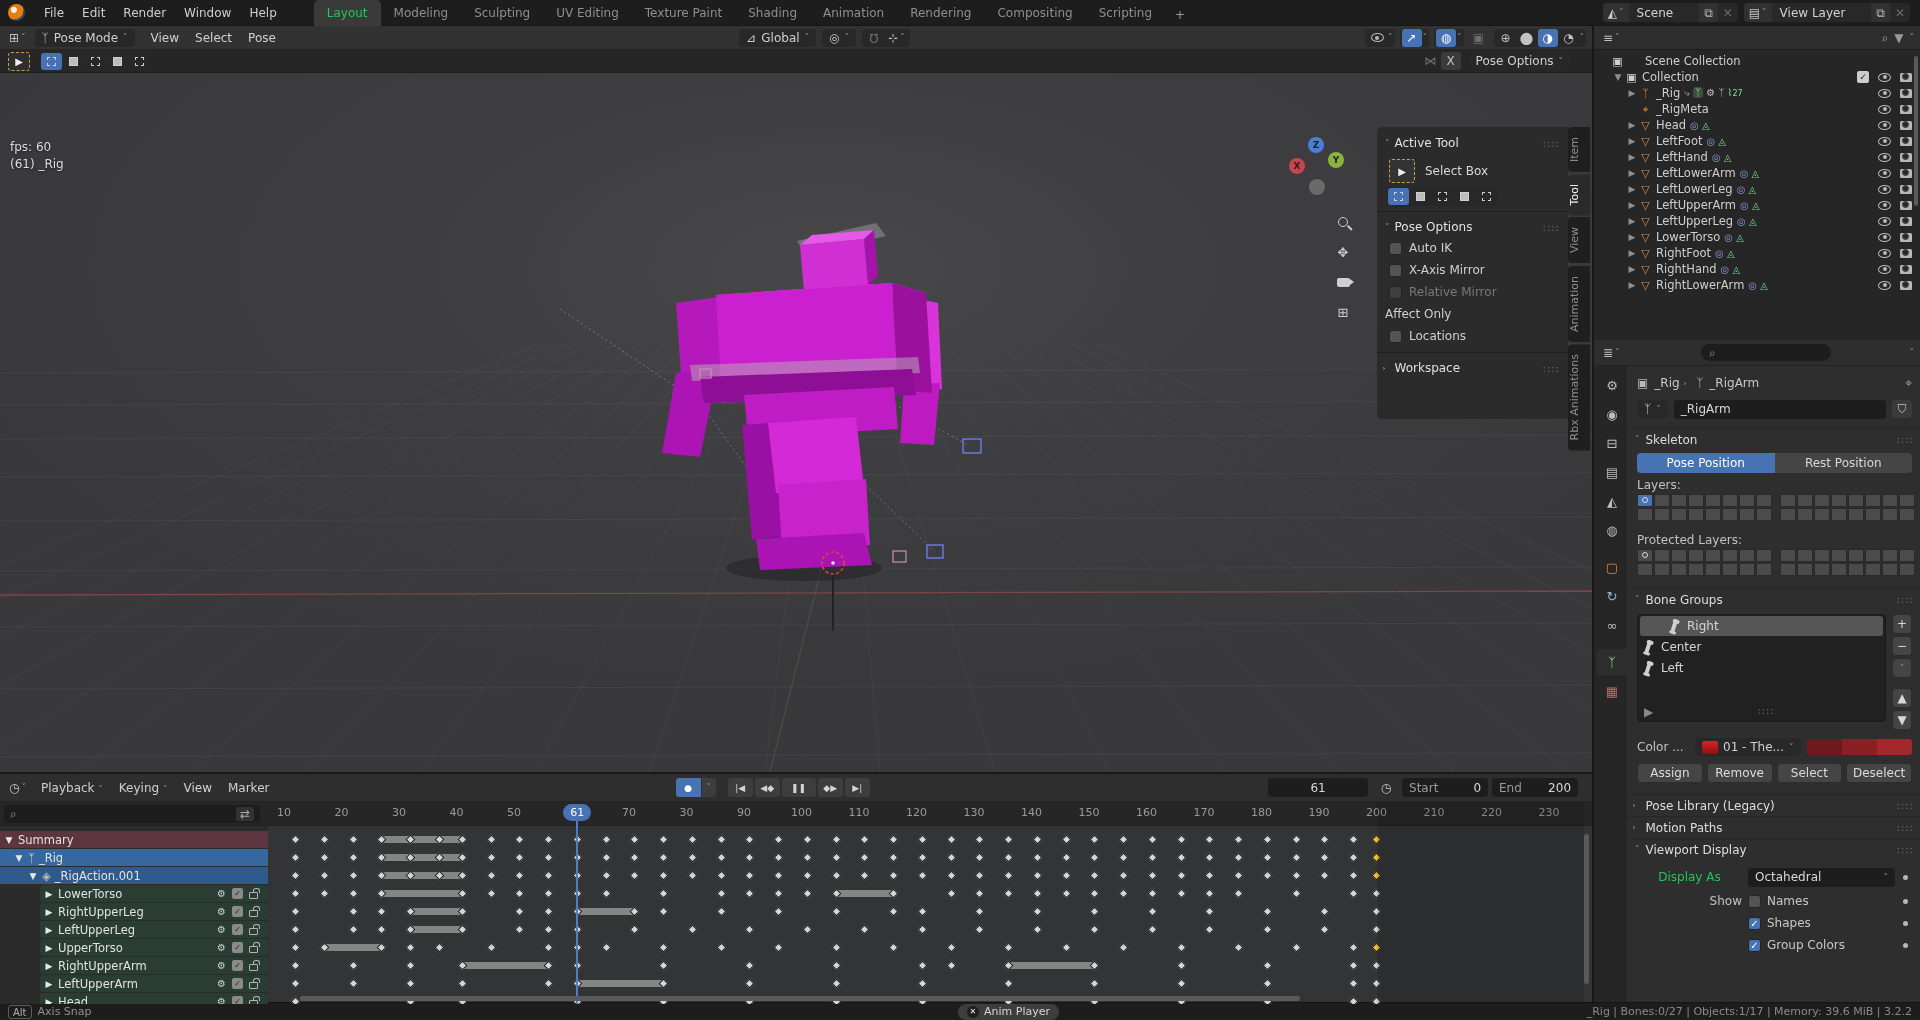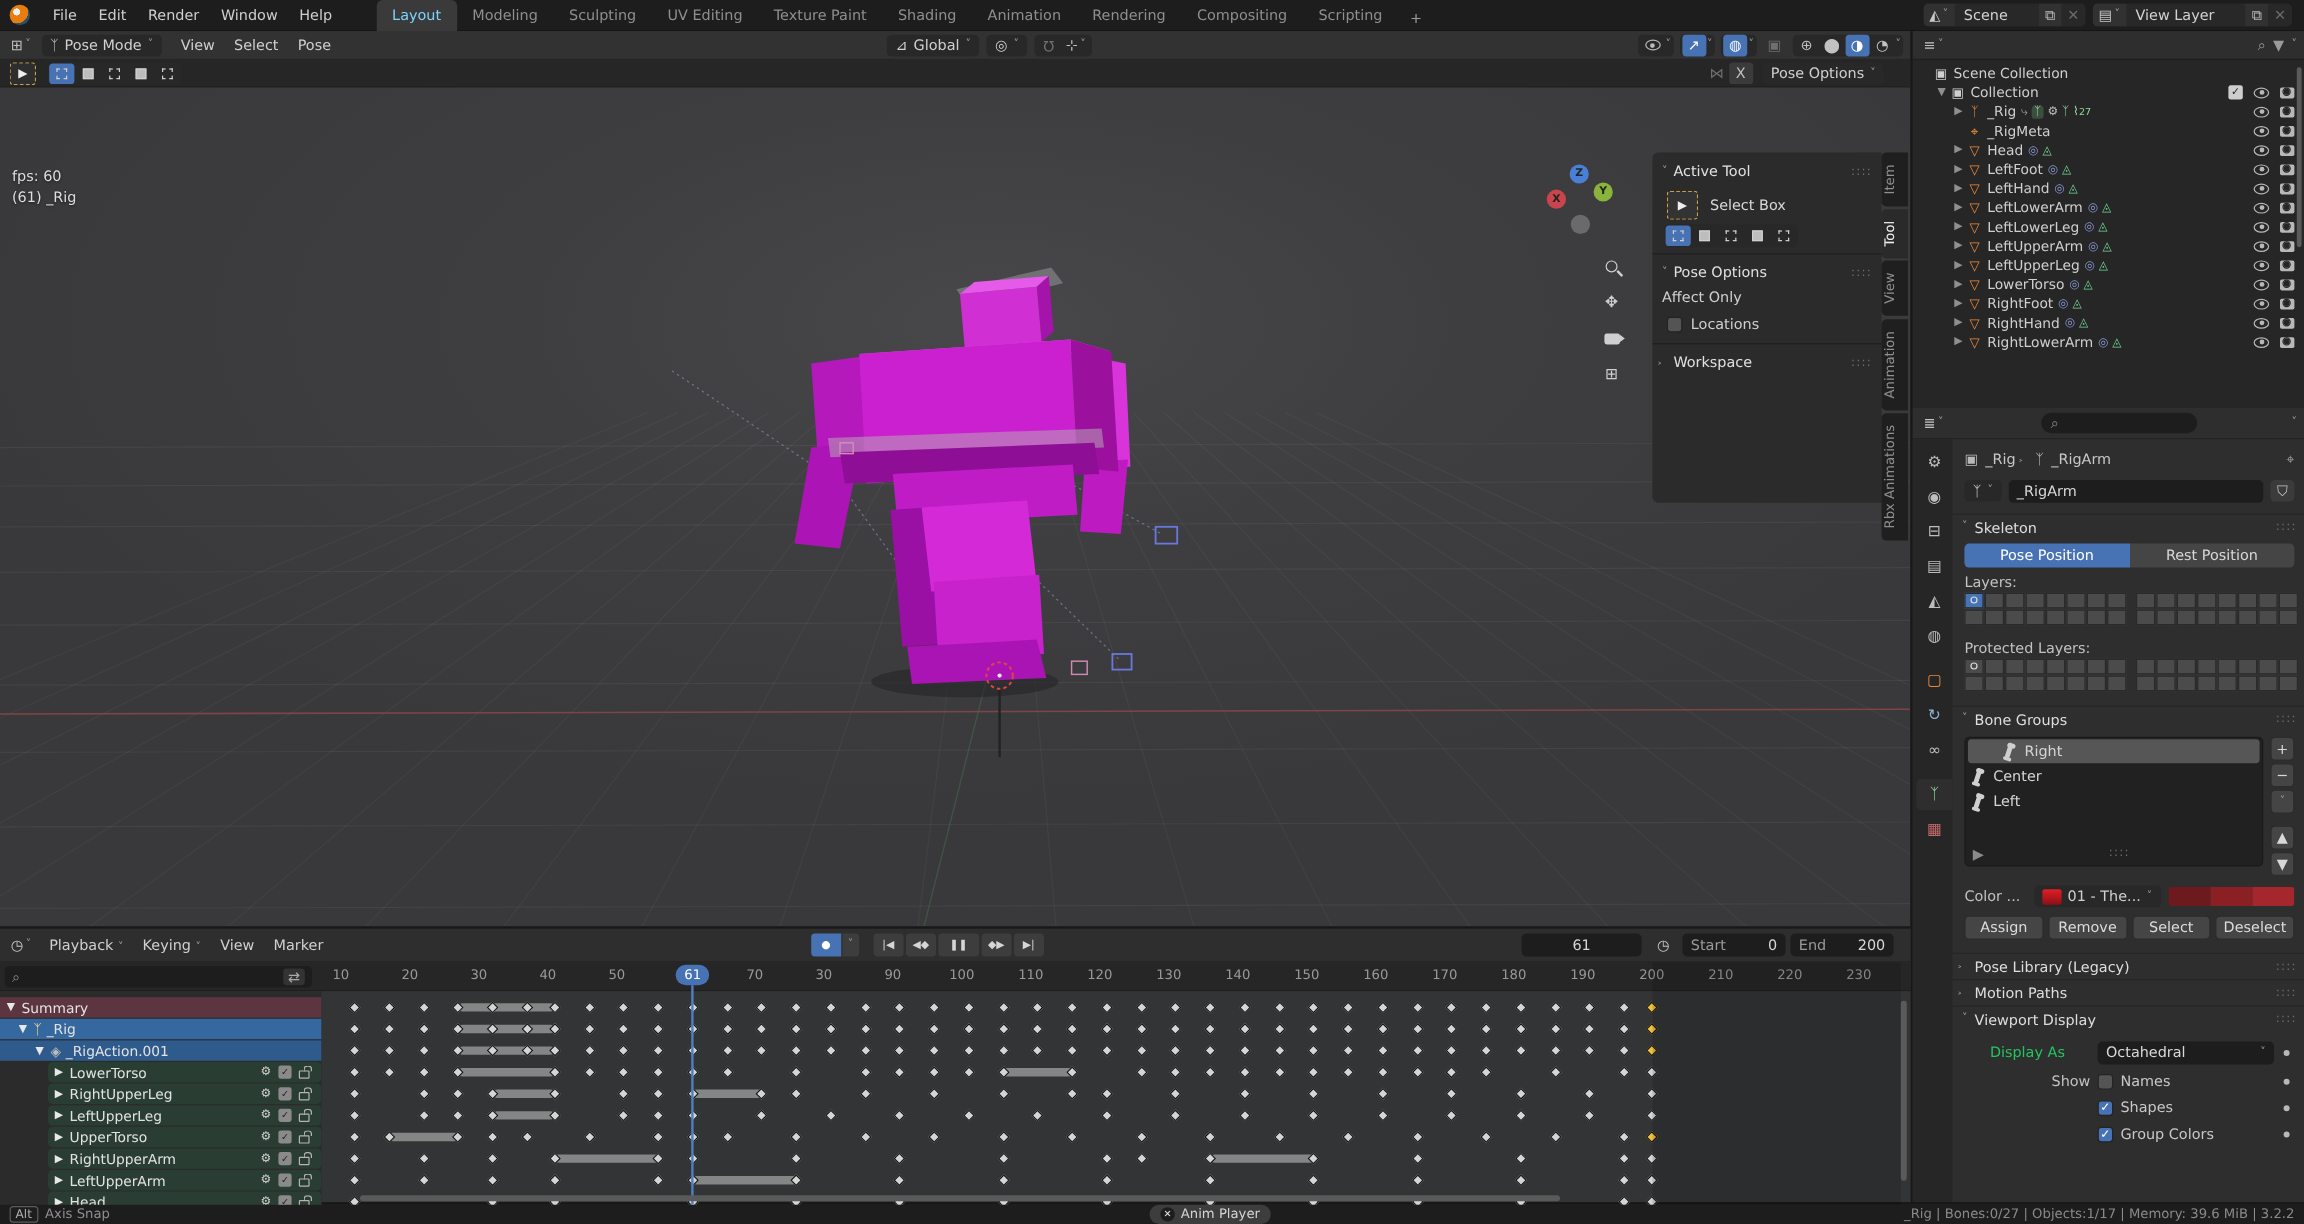--- a/index.html
+++ b/index.html
@@ -11,21 +11,21 @@
   .grip { color:#6e6e6e; font-size:10px; letter-spacing:1px; }
 
   
   #topbar { position:absolute; left:0; top:0; width:1920px; height:26px; background:#1d1d1d;
             display:flex; align-items:center; border-bottom:1px solid #151515; }
   #logo { width:17px; height:17px; margin:0 10px 0 8px; border-radius:50%;
           background:radial-gradient(circle at 35% 35%, #f0f0f0 0 18%, #e87d0d 20% 60%, #2a4f68 62% 100%); }
   .menu-item { padding:0 9px; height:26px; line-height:26px; color:#cfcfcf; cursor:default; }
   #workspace-tabs { display:flex; align-items:flex-end; height:26px; margin-left:28px; }
   .ws-tab { padding:4px 13px; color:#8f8f8f; height:26px; line-height:18px; }
-  .ws-tab.active { background:#3a3a3a; color:#7dd3fc; border-radius:5px 5px 0 0;text-align:center; }
+  .ws-tab.active { background:#3a3a3a; color:#22c55e; border-radius:5px 5px 0 0;text-align:center; }
   .ws-plus { padding:4px 10px; color:#9a9a9a; }
   .tb-right { margin-left:auto; display:flex; align-items:center; gap:6px; padding-right:10px; }
   .id-block { display:flex; align-items:center; height:19px; background:#282828; border-radius:4px; overflow:hidden; }
   .id-block .icon-cell { padding:0 5px; display:flex; align-items:center; gap:2px; background:#313131; height:100%; }
   .id-block .label { padding:0 26px 0 8px; color:#d2d2d2; }
   .id-block .mini { padding:0 5px; color:#b5b5b5; background:#313131; height:100%; display:flex; align-items:center; }
   .id-block .mini.dim { color:#6a6a6a; background:transparent; }
 
   
   #viewport { position:absolute; left:0; top:26px; width:1592px; height:746px; background:#3a3a3c; }
@@ -396,20 +396,34 @@
           <span class="mode-btn">
               <span class="sq"></span>
             </span>
         </div>
         <div class="np-div"></div>
         <div class="np-h">
           <span class="caret">˅</span>
             <span>Pose Options</span>
             <span class="grip">::::</span>
         </div>
+        <div id="np-pose-items">
+            <div class="np-row">
+              <span class="cbx"></span>
+              <span>Auto IK</span>
+            </div>
+            <div class="np-row">
+              <span class="cbx"></span>
+              <span>X-Axis Mirror</span>
+            </div>
+            <div class="np-row dim">
+              <span class="cbx dim"></span>
+              <span>Relative Mirror</span>
+            </div>
+          </div>
         <div class="np-row" style="padding-left:0; color:#d0d0d0;">
           <span>Affect Only</span>
         </div>
         <div class="np-row">
           <span class="cbx"></span>
           <span>Locations</span>
         </div>
         <div class="np-div"></div>
         <div class="np-h">
           <span class="caret" style="transform:rotate(-90deg);">˅</span>
@@ -433,21 +447,21 @@
         <span class="hbtn">≡<span class="caret">˅</span></span>
         <span class="spacer"></span>
         <span style="color:#9a9a9a;">⌕</span>
         <span style="color:#9a9a9a;">▼</span>
         <span class="caret">˅</span>
       </div>
       <div id="outliner-body">
           <div class="ol-row" style="top: 3px; padding-left: 4px;">
             <span class="ol-exp"></span>
             <span class="ol-ico" style="color: rgb(207, 207, 207);">▣</span>
-            <span style="margin-left: 3px;">Scene Collection</span>
+            <span style="margin-left: 20px;">Scene Collection</span>
             <span class="ol-right"></span>
           </div>
           <div class="ol-row" style="top: 19px; padding-left: 18px;">
             <span class="ol-exp">▼</span>
             <span class="ol-ico" style="color: rgb(207, 207, 207);">▣</span>
             <span style="margin-left: 3px;">Collection</span>
             <span class="ol-right">
               <span class="olcheck">✓</span>
               <span class="i-eye"></span>
               <span class="i-camico"></span>

